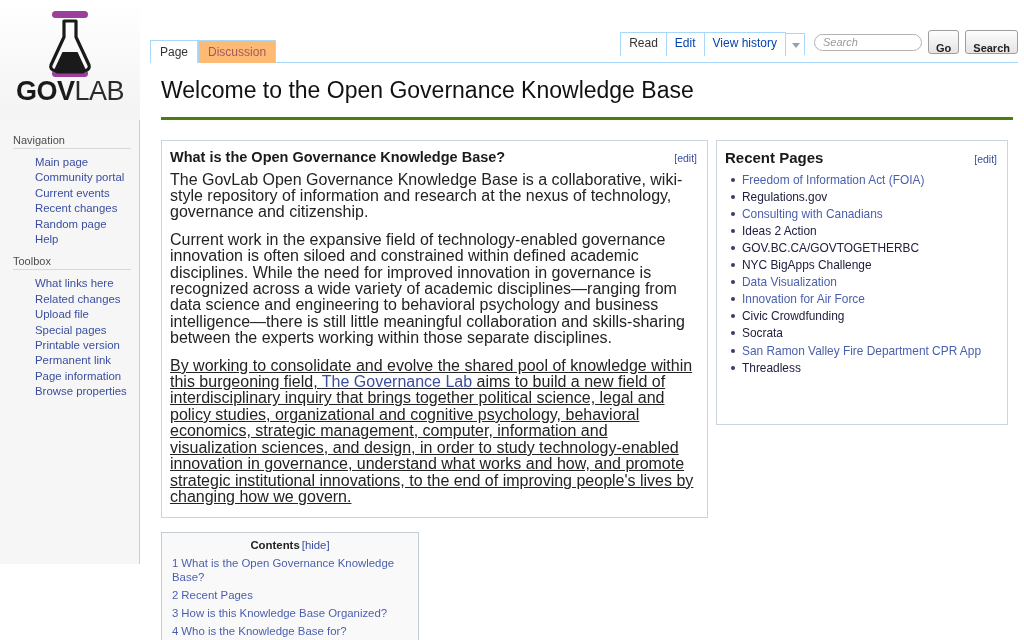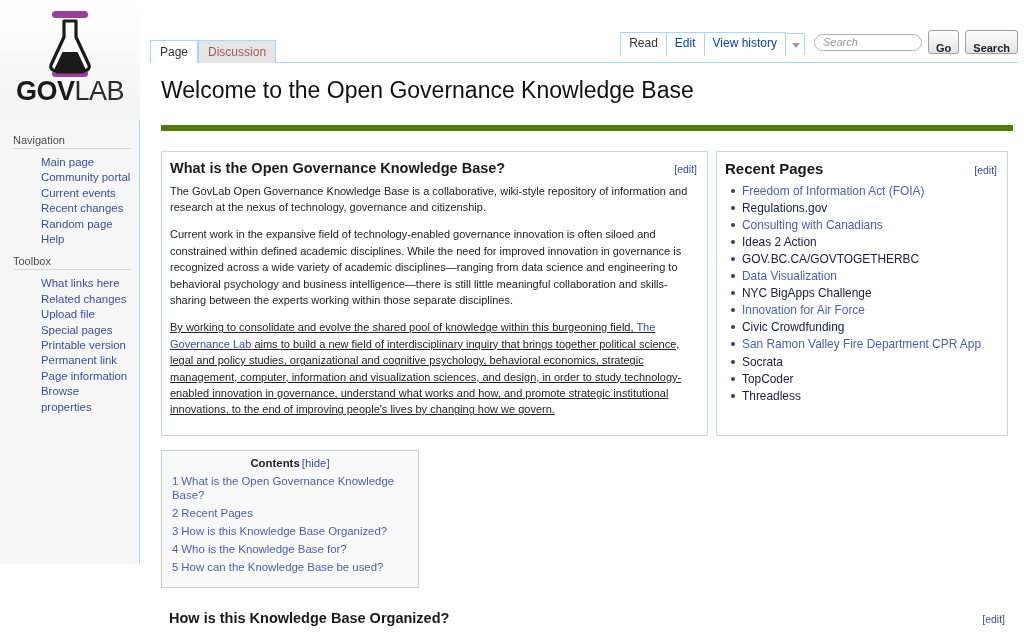--- a/index.html
+++ b/index.html
@@ -37,21 +37,21 @@
   #wordmark .lab { font-weight:normal; color:#2b2b2b; }
 
   .portlet { margin: 14px 0 0 0; padding: 0 8px 0 0; }
   .portlet h3 {
     margin: 0 0 3px 13px; padding: 0 0 2px 0;
     font-size: 11px; font-weight: normal;
     color: #4d4d4d;
     border-bottom: 1px solid #d8d8d8;
     padding-right: 6px;
   }
-  .portlet ul { list-style: none; margin: 0; padding: 3px 0 0 18px; }
+  .portlet ul { list-style: none; margin: 0; padding: 3px 0 0 12px; }
   .portlet li { margin: 0; padding: 0; line-height: 15.4px; }
   .portlet li a {
     display: block;
     padding-left: 23px;
     font-size: 11.4px;
     color: #3a4ea0;
     text-decoration: none;
   }
 
   
@@ -86,21 +86,21 @@
     font-size: 12px;
     border: 1px solid #a7d7f9;
     border-bottom: none;
     background: #fff;
     color: #0645ad;
     text-decoration:none;
     position:relative;
     top:1px;
   }
   .ns-tab.selected { background:#fff; color:#333; border-color:#a7d7f9; font-weight:normal; }
-  .ns-tab.newtab { background:#e5e5e5; color:#a55858; }
+  .ns-tab.newtab { background:#fdba74; color:#a55858; }
   #tab-underline {
     position:absolute; left: 9px; right: 6px; bottom: 0;
     border-bottom: 1px solid #a7d7f9;
   }
   .view-tab {
     display:inline-block;
     padding: 3px 8px 6px 8px;
     font-size: 12px;
     color: #0645ad;
     text-decoration:none;
@@ -151,24 +151,24 @@
   }
 
   
   #content {
     position: absolute; left: 141px; top: 63px; right: 0; bottom: 0;
     background: #fff;
     padding: 14px 11px 0 20px;
     overflow: hidden;
   }
   #firstHeading {
-    margin: 0; padding: 0 0 20px 0;
+    margin: 0; padding: 0 0 12px 0;
     font-size: 23px; font-weight: normal;
     color: #111;
-    border-bottom: 6px solid #4d7c0f;
+    border-bottom: 3px solid #4d7c0f;
     line-height: 1.2;
   }
 
   #two-col { display:flex; margin-top: 20px; align-items: flex-start; }
   #col-left { width: 547px; }
   #col-right { width: 292px; margin-left: 8px; }
 
   .infobox {
     border: 1px solid #ccd5dd;
     background: #fff;
@@ -184,21 +184,21 @@
   .sec-head h2 {
     margin:0; padding:0;
     font-size: 14.5px; font-weight: bold; color:#1a1a1a;
     font-family:"Liberation Sans", sans-serif;
   }
   #box-recent .sec-head h2 { font-size: 15px; }
   .editlink { font-size: 10.5px; color:#3a4ea0; text-decoration:none; white-space:nowrap; }
 
   .para {
     margin: 0 0 11px 0;
-    font-size: 11px;
+    font-size: 16px;
     line-height: 16.4px;
     color: #232323;
     text-align: left;
   }
   .para:last-child { margin-bottom:0;text-decoration:underline; }
   .ilink { color:#3a4ea0; text-decoration:none; }
 
   #recent-list { list-style:none; margin:0; padding:0 0 0 3px; }
   #recent-list li {
     position:relative;
@@ -359,27 +359,26 @@
           <div class="sec-head">
             <h2>Recent Pages</h2>
             <a class="editlink" href="#">[edit]</a>
           </div>
           <ul id="recent-list">
             <li><a class="lnk" href="#">Freedom of Information Act (FOIA)</a></li>
             <li><a class="dark" href="#">Regulations.gov</a></li>
             <li><a class="lnk" href="#">Consulting with Canadians</a></li>
             <li><a class="dark" href="#">Ideas 2 Action</a></li>
             <li><a class="dark" href="#">GOV.BC.CA/GOVTOGETHERBC</a></li>
+            <li><a class="dark" href="#">NYC BigApps Challenge</a></li>
             <li><a class="lnk" href="#">Data Visualization</a></li>
-            <li><a class="dark" href="#">NYC BigApps Challenge</a></li>
             <li><a class="lnk" href="#">Innovation for Air Force</a></li>
             <li><a class="dark" href="#">Civic Crowdfunding</a></li>
+            <li><a class="dark" href="#">Socrata</a></li>
             <li><a class="lnk" href="#">San Ramon Valley Fire Department CPR App</a></li>
-            <li><a class="dark" href="#">Socrata</a></li>
-            <li><a class="dark" href="#">TopCoder</a></li>
             <li><a class="dark" href="#">Threadless</a></li>
           </ul>
         </div>
       </div>
     </div>
 
     <div id="toc">
       <div id="toc-title">
         <b>Contents</b><a class="hide" href="#">[hide]</a>
       </div>

